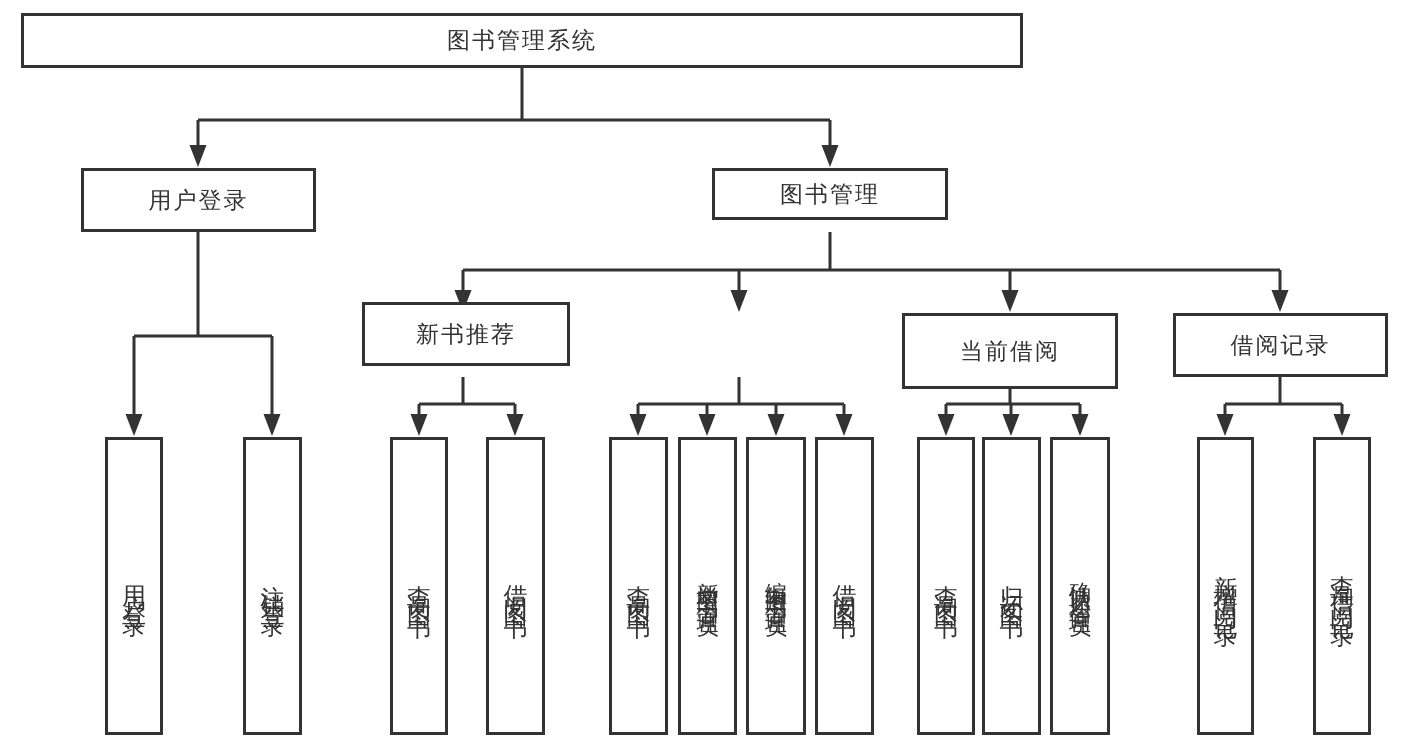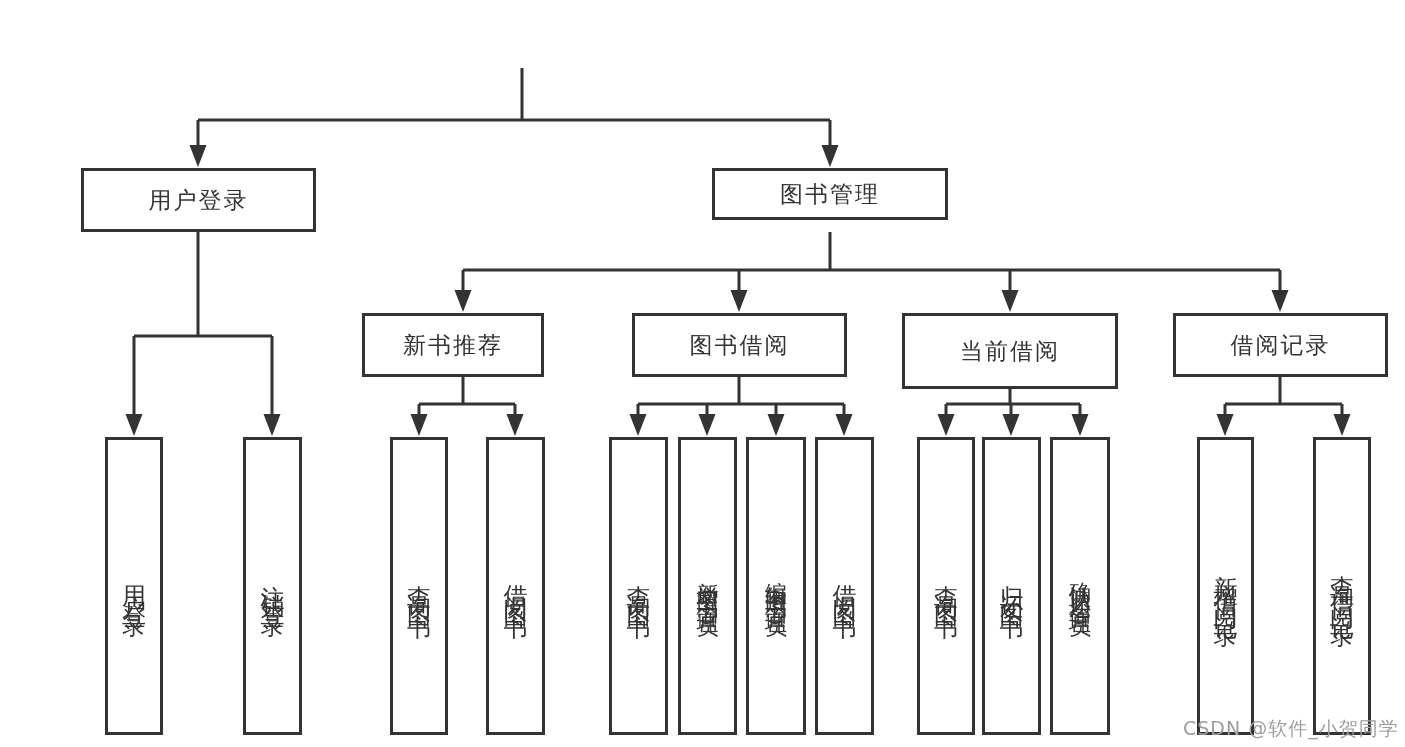--- a/index.html
+++ b/index.html
@@ -83,33 +83,33 @@
              M698.5 414 H715.5 L707 436 Z
              M767.5 414 H784.5 L776 436 Z
              M835.5 414 H852.5 L844 436 Z
              M937.5 414 H954.5 L946 436 Z
              M1002.5 414 H1019.5 L1011 436 Z
              M1071.5 414 H1088.5 L1080 436 Z
              M1216.5 414 H1233.5 L1225 436 Z
              M1333.5 414 H1350.5 L1342 436 Z"></path>
   </svg>
 
+  <div class="node" style="left:21px;top:13px;width:1002px;height:55px">
+    <span class="hlabel">图书管理系统</span>
+  </div>
 
   <div class="node" style="left:81px;top:168px;width:235px;height:64px">
     <span class="hlabel">用户登录</span>
   </div>
   <div class="node" style="left:712px;top:168px;width:236px;height:52px">
     <span class="hlabel">图书管理</span>
   </div>
 
-  <div class="node" style="left:362px;top:313px;width:182px;height:64px">
+  <div class="node" style="left:362px;top:302px;width:208px;height:64px">
     <span class="hlabel">新书推荐</span>
-  </div>
-  <div class="node" style="left:632px;top:313px;width:215px;height:64px">
-    <span class="hlabel">图书借阅</span>
   </div>
   <div class="node" style="left:902px;top:313px;width:216px;height:76px">
     <span class="hlabel">当前借阅</span>
   </div>
   <div class="node" style="left:1173px;top:313px;width:215px;height:64px">
     <span class="hlabel">借阅记录</span>
   </div>
 
   <div class="node leaf" style="left:105px;top:437px;width:58px;height:298px">
     <span class="vlabel">用户登录</span>
@@ -148,15 +148,14 @@
     <span class="vlabel">确认归还（管理员）</span>
   </div>
 
   <div class="node leaf" style="left:1197px;top:437px;width:57px;height:298px">
     <span class="vlabel">新增借阅记录</span>
   </div>
   <div class="node leaf" style="left:1313px;top:437px;width:58px;height:298px">
     <span class="vlabel">查询借阅记录</span>
   </div>
 
-  <div class="watermark">CSDN @软件_小贺同学</div>
 
 </div>
 
 </body></html>

